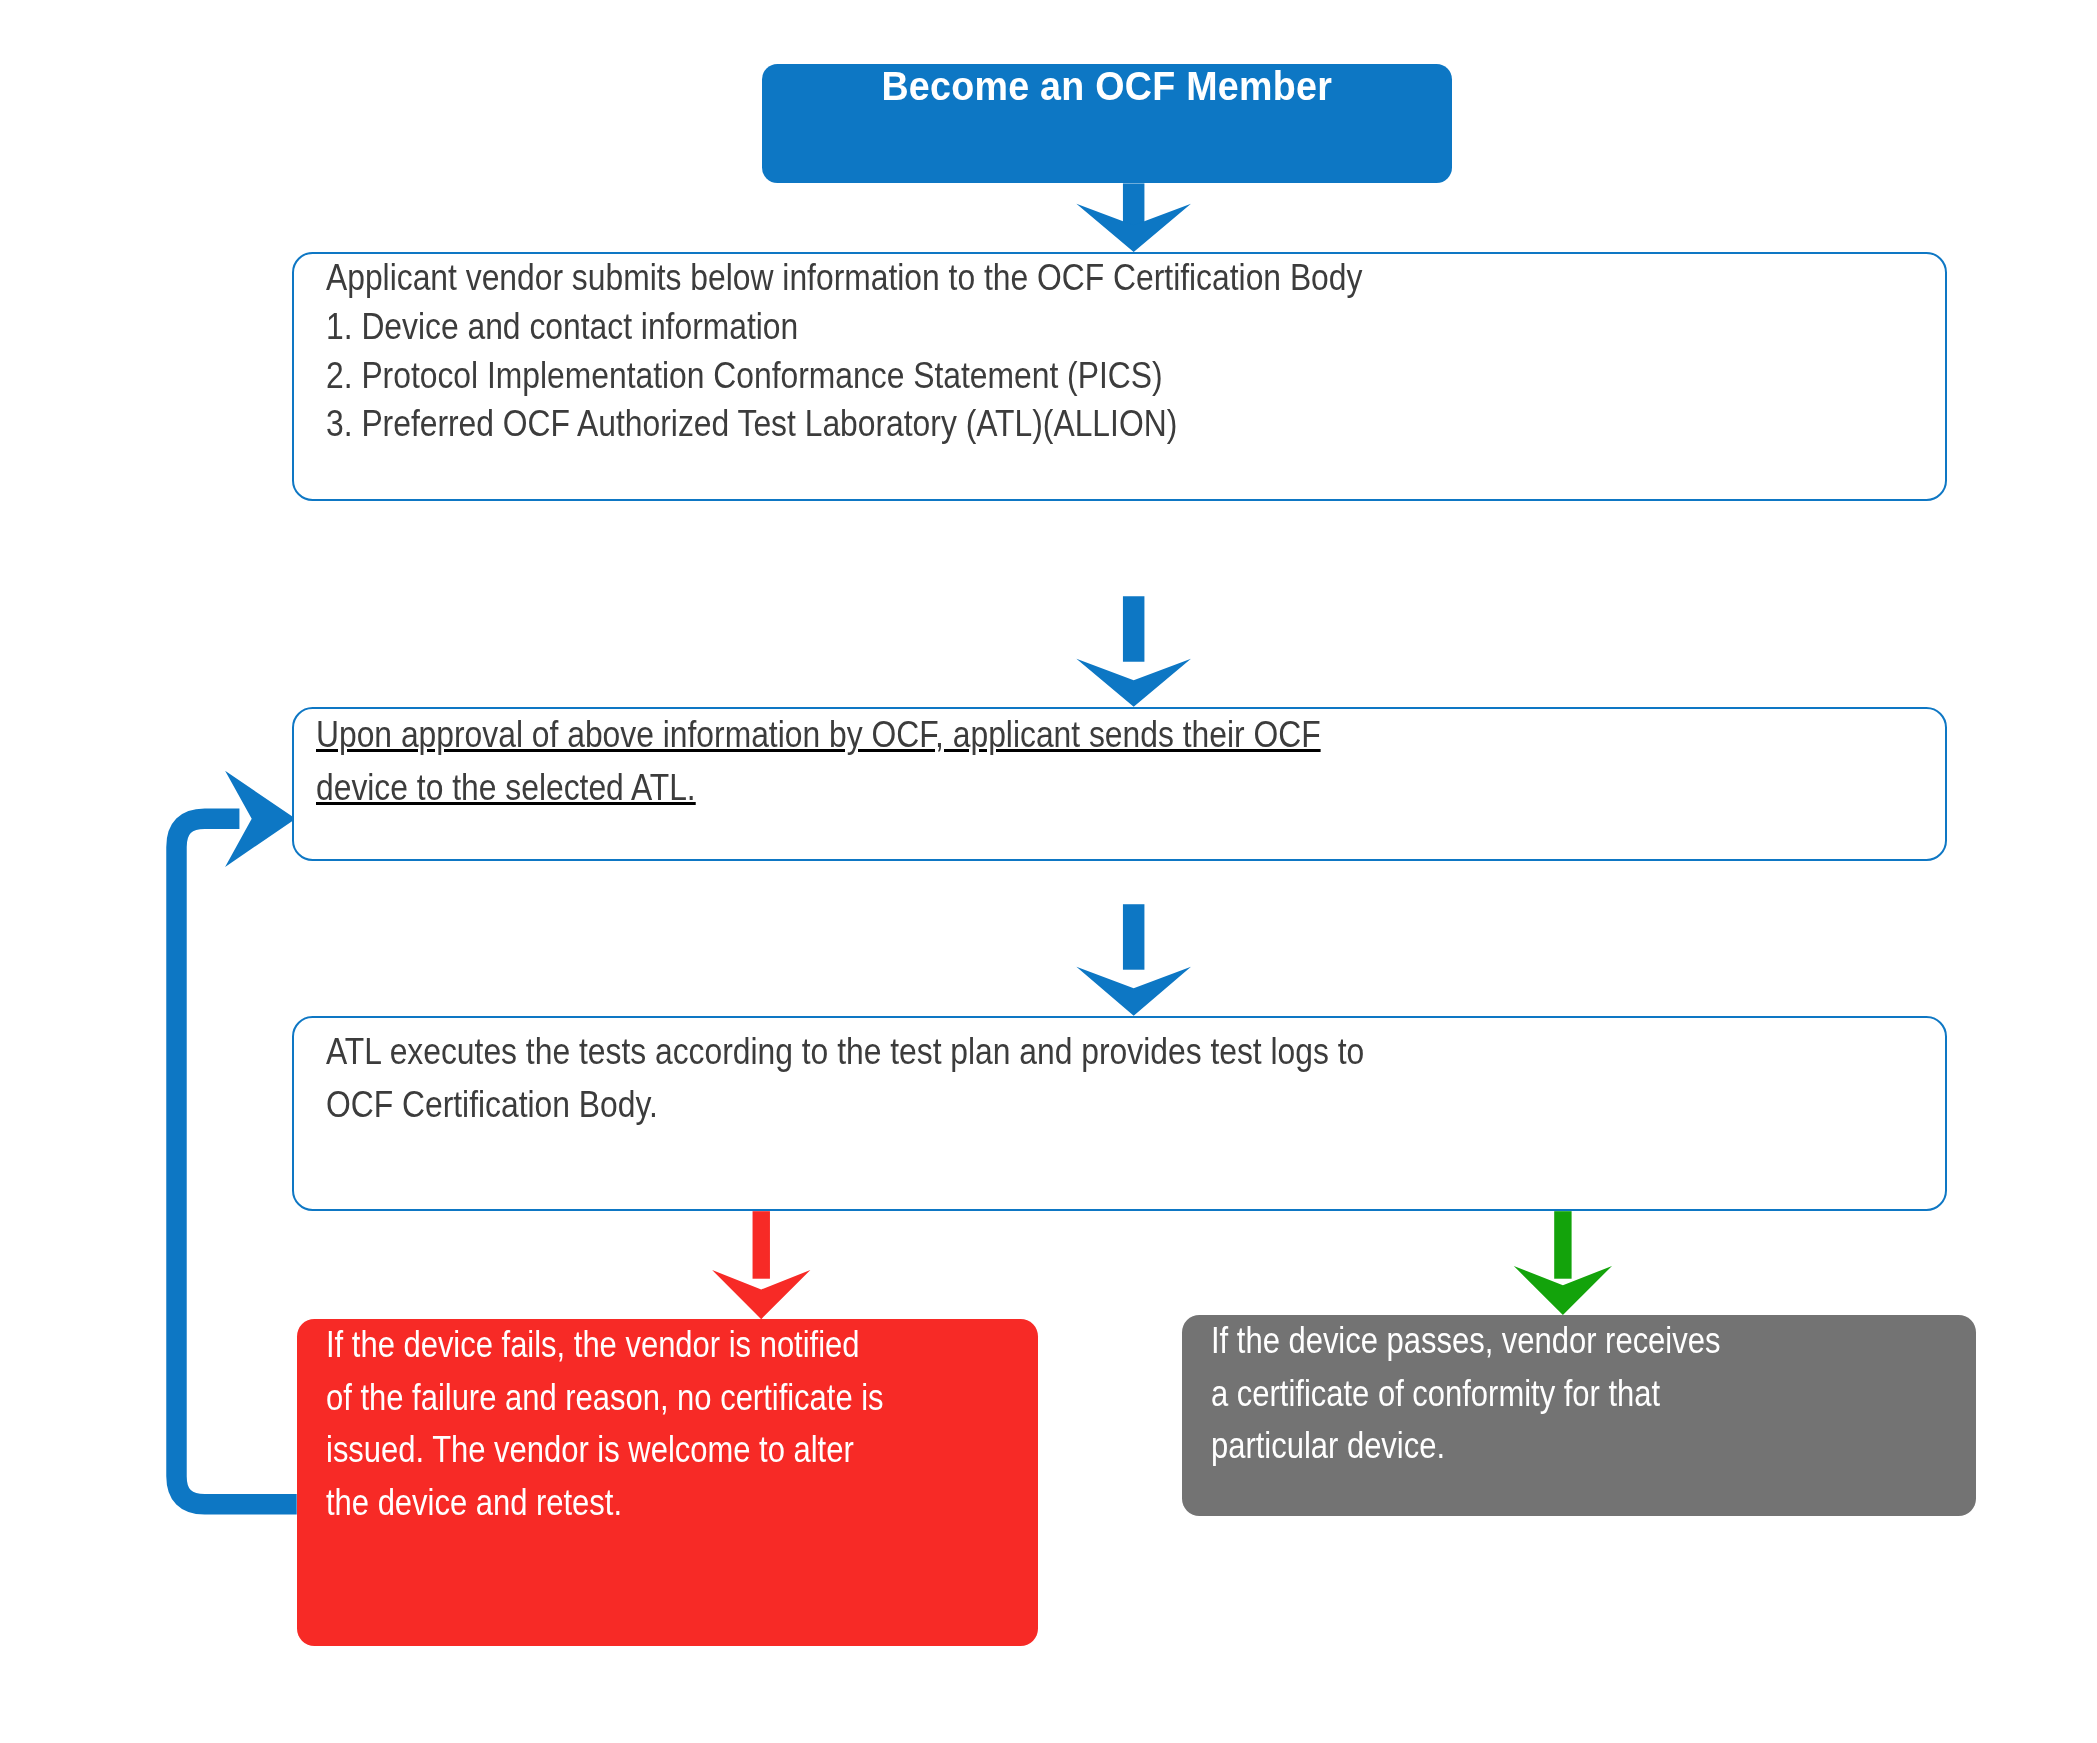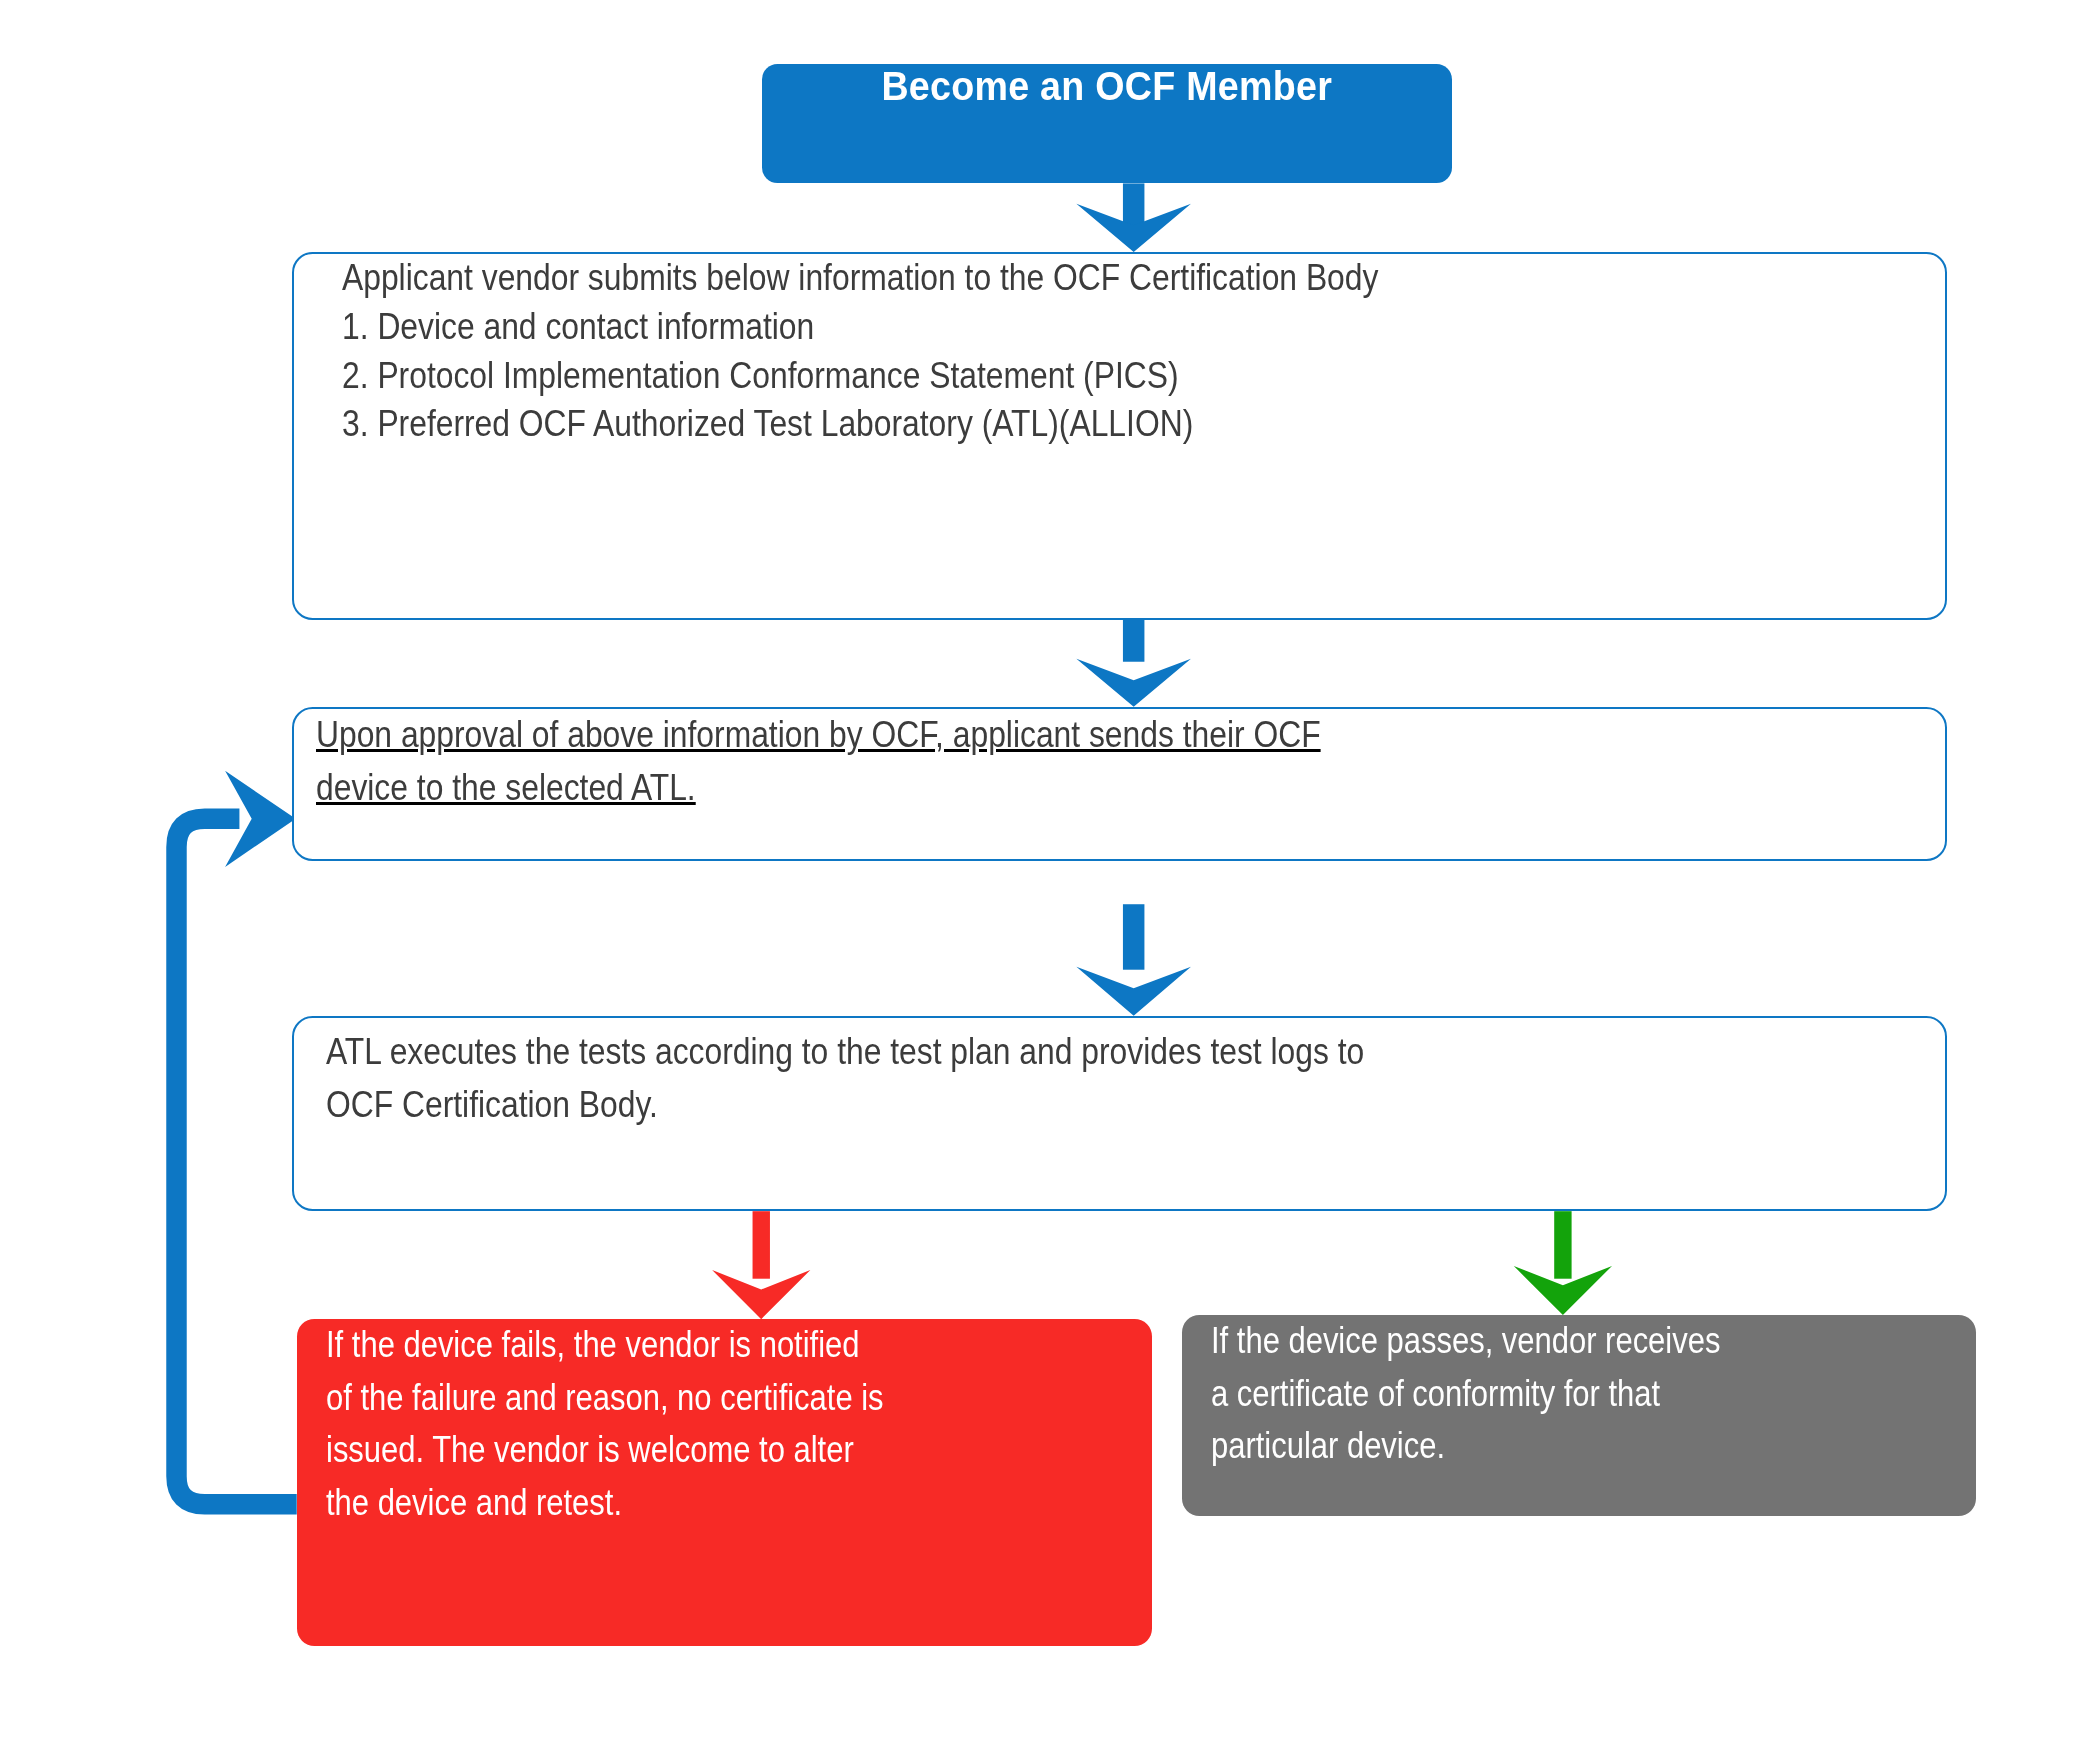--- a/index.html
+++ b/index.html
@@ -66,22 +66,22 @@
     letter-spacing: 0.3px;
     white-space: nowrap;
     transform: scaleX(0.94);
   }
 
   
   .box-submit {
     left: 292px;
     top: 252px;
     width: 1655px;
-    height: 368px;
-    padding: 0 48px;
+    height: 249px;
+    padding: 0 32px;
   }
   .box-submit .line {
     color: #3C3C3C;
     font-size: 37px;
     line-height: 1.32;
     white-space: nowrap;
     transform: scaleX(0.86);
     transform-origin: left center;
   }
 
@@ -117,21 +117,21 @@
     line-height: 1.42;
     white-space: nowrap;
     transform: scaleX(0.86);
     transform-origin: left center;
   }
 
   
   .box-fail {
     left: 297px;
     top: 1319px;
-    width: 855px;
+    width: 741px;
     height: 327px;
     background: #F72A26;
     padding: 0 29px;
   }
   .box-fail .line {
     color: #ffffff;
     font-size: 36px;
     line-height: 1.46;
     white-space: nowrap;
     transform: scaleX(0.86);

